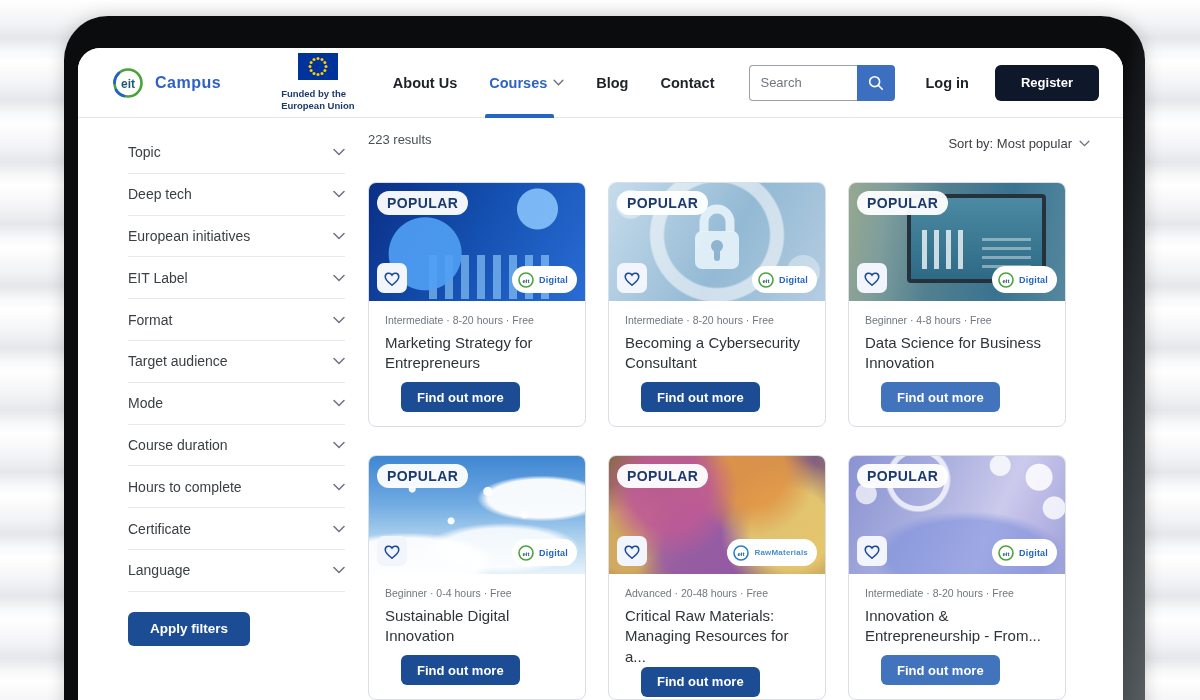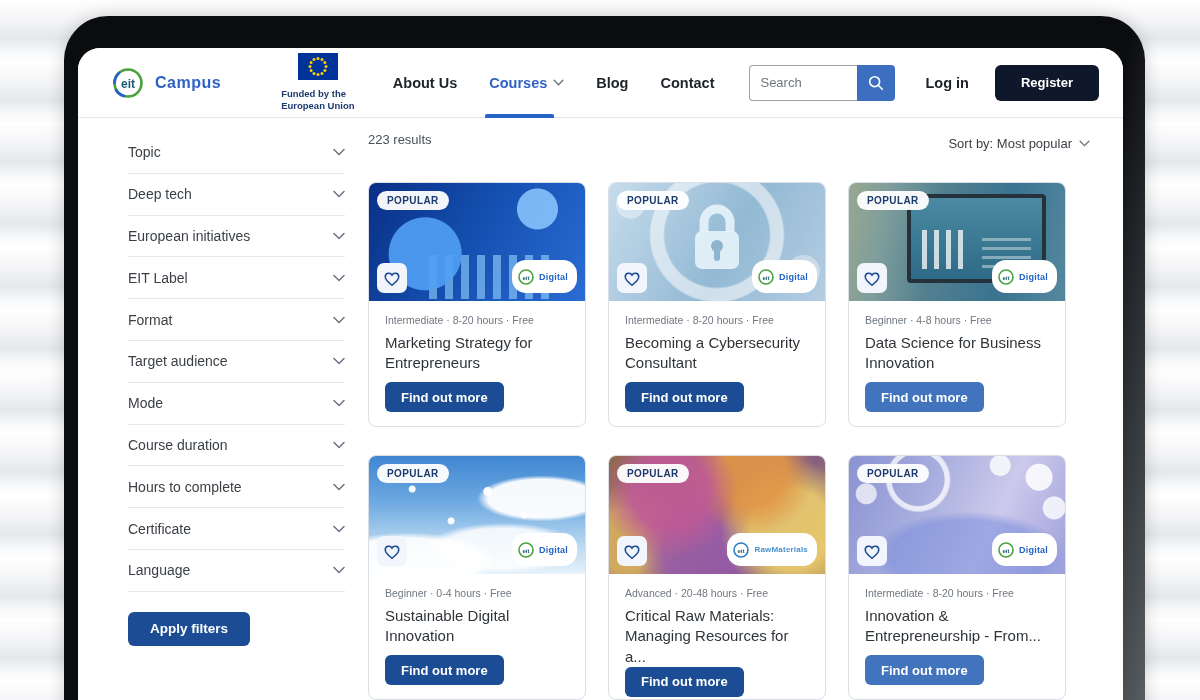--- a/index.html
+++ b/index.html
@@ -75,40 +75,40 @@
   .sort-by { font-size:13px; color:#3a3f45; display:flex; align-items:center; gap:7px; cursor:pointer; }
 
   .grid { display:grid; grid-template-columns:repeat(3, 218px); column-gap:22px; row-gap:28px; }
   .card {
     width:218px; height:245px; background:#fff; border:1px solid #d9dee7; border-radius:8px;
     display:flex; flex-direction:column; overflow:hidden; position:relative;
   }
   .card-img { position:relative; height:118px; flex:none; }
   .badge {
     position:absolute; left:8px; top:8px; background:rgba(255,255,255,.95);
-    color:#1d3a6e; font-size:10px; font-weight:700; letter-spacing:.4px;
+    color:#1d3a6e; font-size:14px; font-weight:700; letter-spacing:.4px;
     padding:4px 10px; border-radius:12px;
   }
   .heart-tile {
     position:absolute; left:8px; bottom:8px; width:30px; height:30px;
     background:#f2f6fc; border:none; border-radius:7px; cursor:pointer;
     display:flex; align-items:center; justify-content:center;
   }
   .provider-pill {
     position:absolute; right:8px; bottom:8px; background:#fff; border-radius:14px;
-    height:33px; padding:0 9px 0 5px; display:flex; align-items:center; gap:4px;
+    height:27px; padding:0 9px 0 5px; display:flex; align-items:center; gap:4px;
   }
   .provider-name { font-size:9px; font-weight:700; color:#2563c4; letter-spacing:.2px; }
   .card-body { padding:13px 16px 14px; display:flex; flex-direction:column; flex:1; }
   .card-meta { font-size:10.5px; color:#6f7780; margin-bottom:7px; }
   .card-title { font-size:15px; font-weight:500; color:#2f3439; line-height:1.35; }
   .cta-btn {
     margin-top:auto; align-self:flex-start; background:#1b4c94; color:#fff; border:none;
     border-radius:6px; height:30px; padding:0 16px; font-size:13px; font-weight:600;
-    cursor:pointer; font-family:"Liberation Sans", sans-serif;
+    cursor:pointer; font-family:"Liberation Sans", sans-serif;margin-left:16px;
   }
   .cta-light { background:#4273bd; }
 
   
   .img-marketing {
     background:
       radial-gradient(circle at 78% 22%, rgba(140,200,255,.85) 0 20px, rgba(140,200,255,0) 21px),
       radial-gradient(circle at 26% 60%, rgba(80,160,245,.9) 0 36px, rgba(80,160,245,0) 37px),
       repeating-linear-gradient(90deg, rgba(150,210,255,.6) 0 8px, rgba(150,210,255,0) 8px 16px),
       linear-gradient(118deg,#0a2f86 0%,#1450b0 48%,#2a6cd4 100%);

